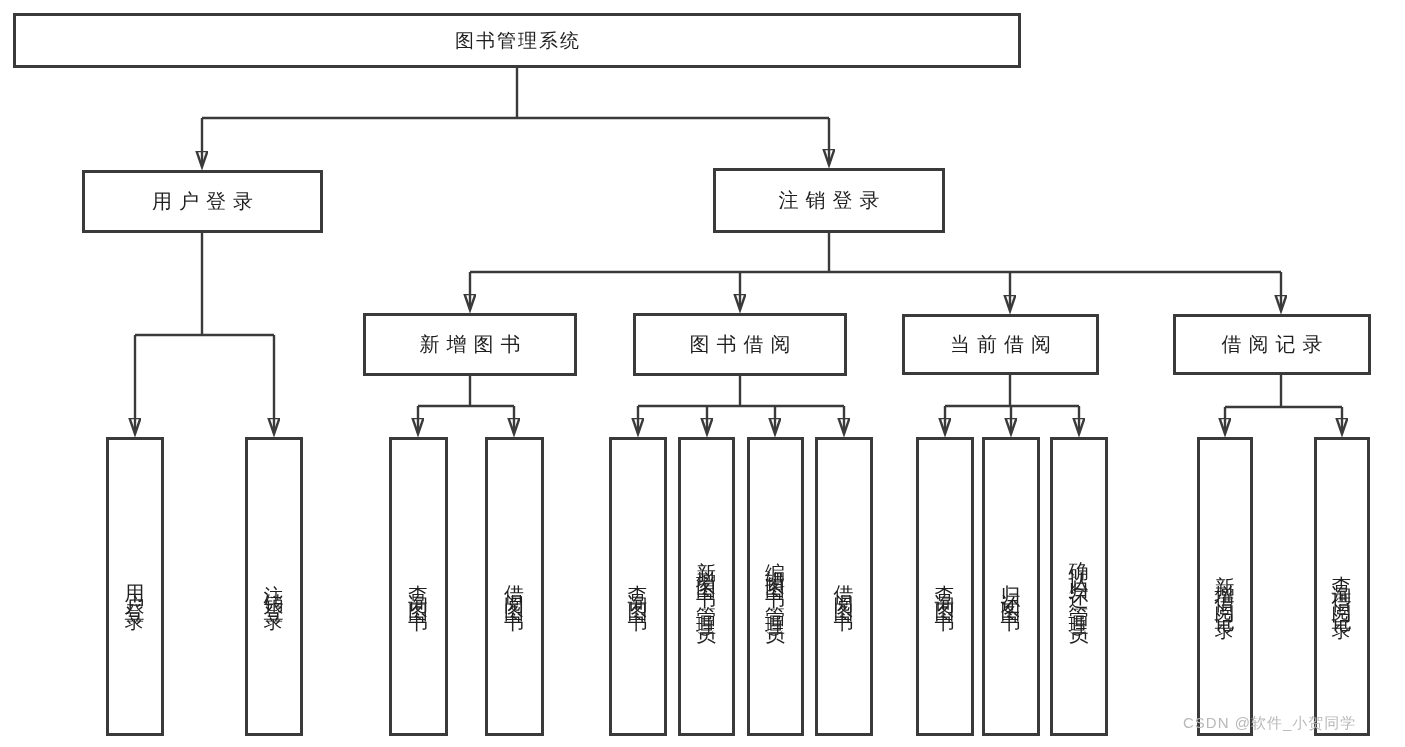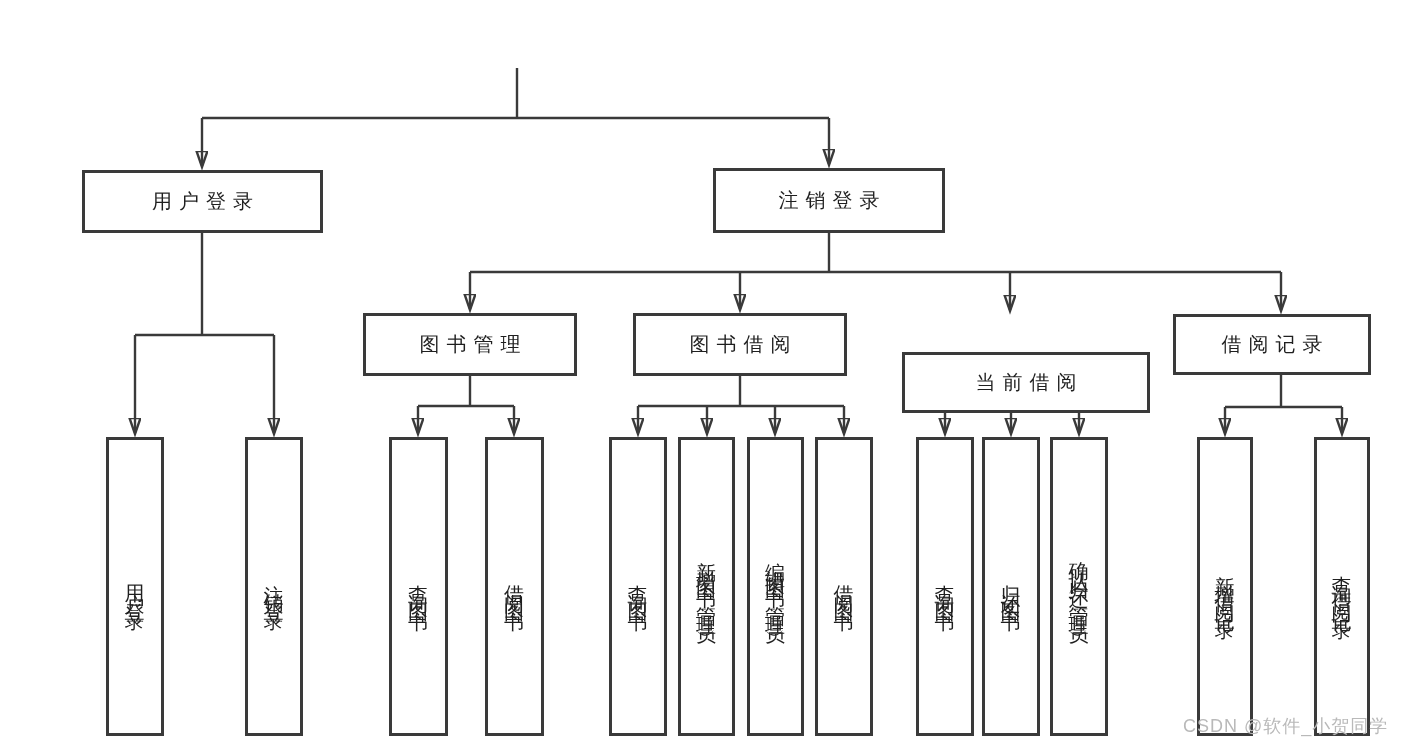--- a/index.html
+++ b/index.html
@@ -40,21 +40,21 @@
     writing-mode:vertical-rl;
     text-orientation:mixed;
     font-size:20px;
     letter-spacing:9px;
     line-height:1;
     white-space:nowrap;
   }
   .watermark{
     position:absolute;
     left:1183px;top:714px;
-    font-size:18px;
+    font-size:15px;
     color:var(--watermark);
     white-space:nowrap;
     z-index:5;
     letter-spacing:1px;
     text-align:center;
   }
 </style>
 </head>
 <body>
 
@@ -94,35 +94,38 @@
     <path d="M1010,375 L1010,406 M945,406 L1079,406"></path>
     <path d="M945,406 L945,433" marker-end="url(#arrow)"></path>
     <path d="M1011,406 L1011,433" marker-end="url(#arrow)"></path>
     <path d="M1079,406 L1079,433" marker-end="url(#arrow)"></path>
 
     <path d="M1281,375 L1281,407 M1225,407 L1342,407"></path>
     <path d="M1225,407 L1225,433" marker-end="url(#arrow)"></path>
     <path d="M1342,407 L1342,433" marker-end="url(#arrow)"></path>
   </svg>
 
+  <div class="box root" style="left:13px;top:13px;width:1008px;height:55px;">
+    <span class="lbl">图书管理系统</span>
+  </div>
 
   <div class="box" style="left:82px;top:170px;width:241px;height:63px;">
     <span class="lbl">用户登录</span>
   </div>
   <div class="box" style="left:713px;top:168px;width:232px;height:65px;">
     <span class="lbl">注销登录</span>
   </div>
 
   <div class="box" style="left:363px;top:313px;width:214px;height:63px;">
-    <span class="lbl">图书管理</span>
+    <span class="lbl">新增图书</span>
   </div>
   <div class="box" style="left:633px;top:313px;width:214px;height:63px;align-items:center;">
     <span class="lbl">图书借阅</span>
   </div>
-  <div class="box" style="left:902px;top:314px;width:248px;height:61px;margin-top:38px;">
+  <div class="box" style="left:902px;top:314px;width:197px;height:61px;">
     <span class="lbl">当前借阅</span>
   </div>
   <div class="box" style="left:1173px;top:314px;width:198px;height:61px;">
     <span class="lbl">借阅记录</span>
   </div>
 
   <div class="leaf" style="left:106px;top:437px;width:58px;height:299px;">
     <span class="lbl">用户登录</span>
   </div>
   <div class="leaf" style="left:245px;top:437px;width:58px;height:299px;">

